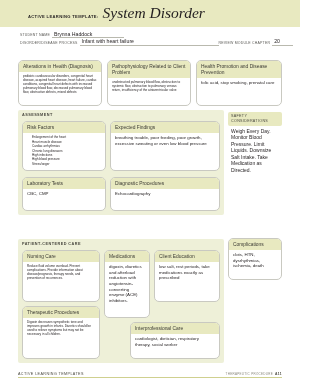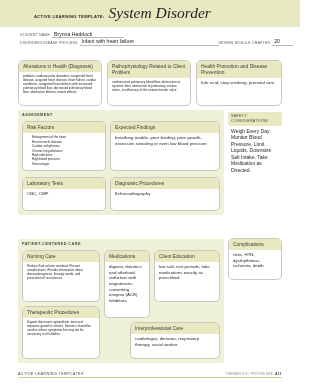--- a/index.html
+++ b/index.html
@@ -3,21 +3,21 @@
 <meta charset="utf-8">
 <style>
   html,body{margin:0;padding:0;background:#ffffff;}
   body{width:300px;height:388px;overflow:hidden;
        font-family:"Liberation Sans",sans-serif;color:#231f20;}
   .page{position:relative;width:300px;height:388px;background:#fff;}
 
   
   .hdr{position:absolute;left:0;top:0;width:300px;height:27px;
        background:#e8e9c0;}
-  .hdr-inner{position:absolute;left:34px;top:5px;display:flex;align-items:baseline;gap:4px;}
+  .hdr-inner{position:absolute;left:28px;top:5px;display:flex;align-items:baseline;gap:4px;}
   .hdr-kicker{font-size:4.1px;letter-spacing:.35px;font-weight:700;color:#231f20;
               text-transform:uppercase;}
   .hdr-title{font-family:"Liberation Serif",serif;font-style:italic;font-size:15.5px;
              color:#231f20;line-height:1;}
 
   
   .sinfo{position:absolute;left:20px;top:31px;width:262px;}
   .srow{display:flex;align-items:flex-end;height:7.4px;}
   .slabel{font-size:3.5px;letter-spacing:.2px;text-transform:uppercase;color:#5d5c58;
           white-space:nowrap;padding-bottom:1px;}

